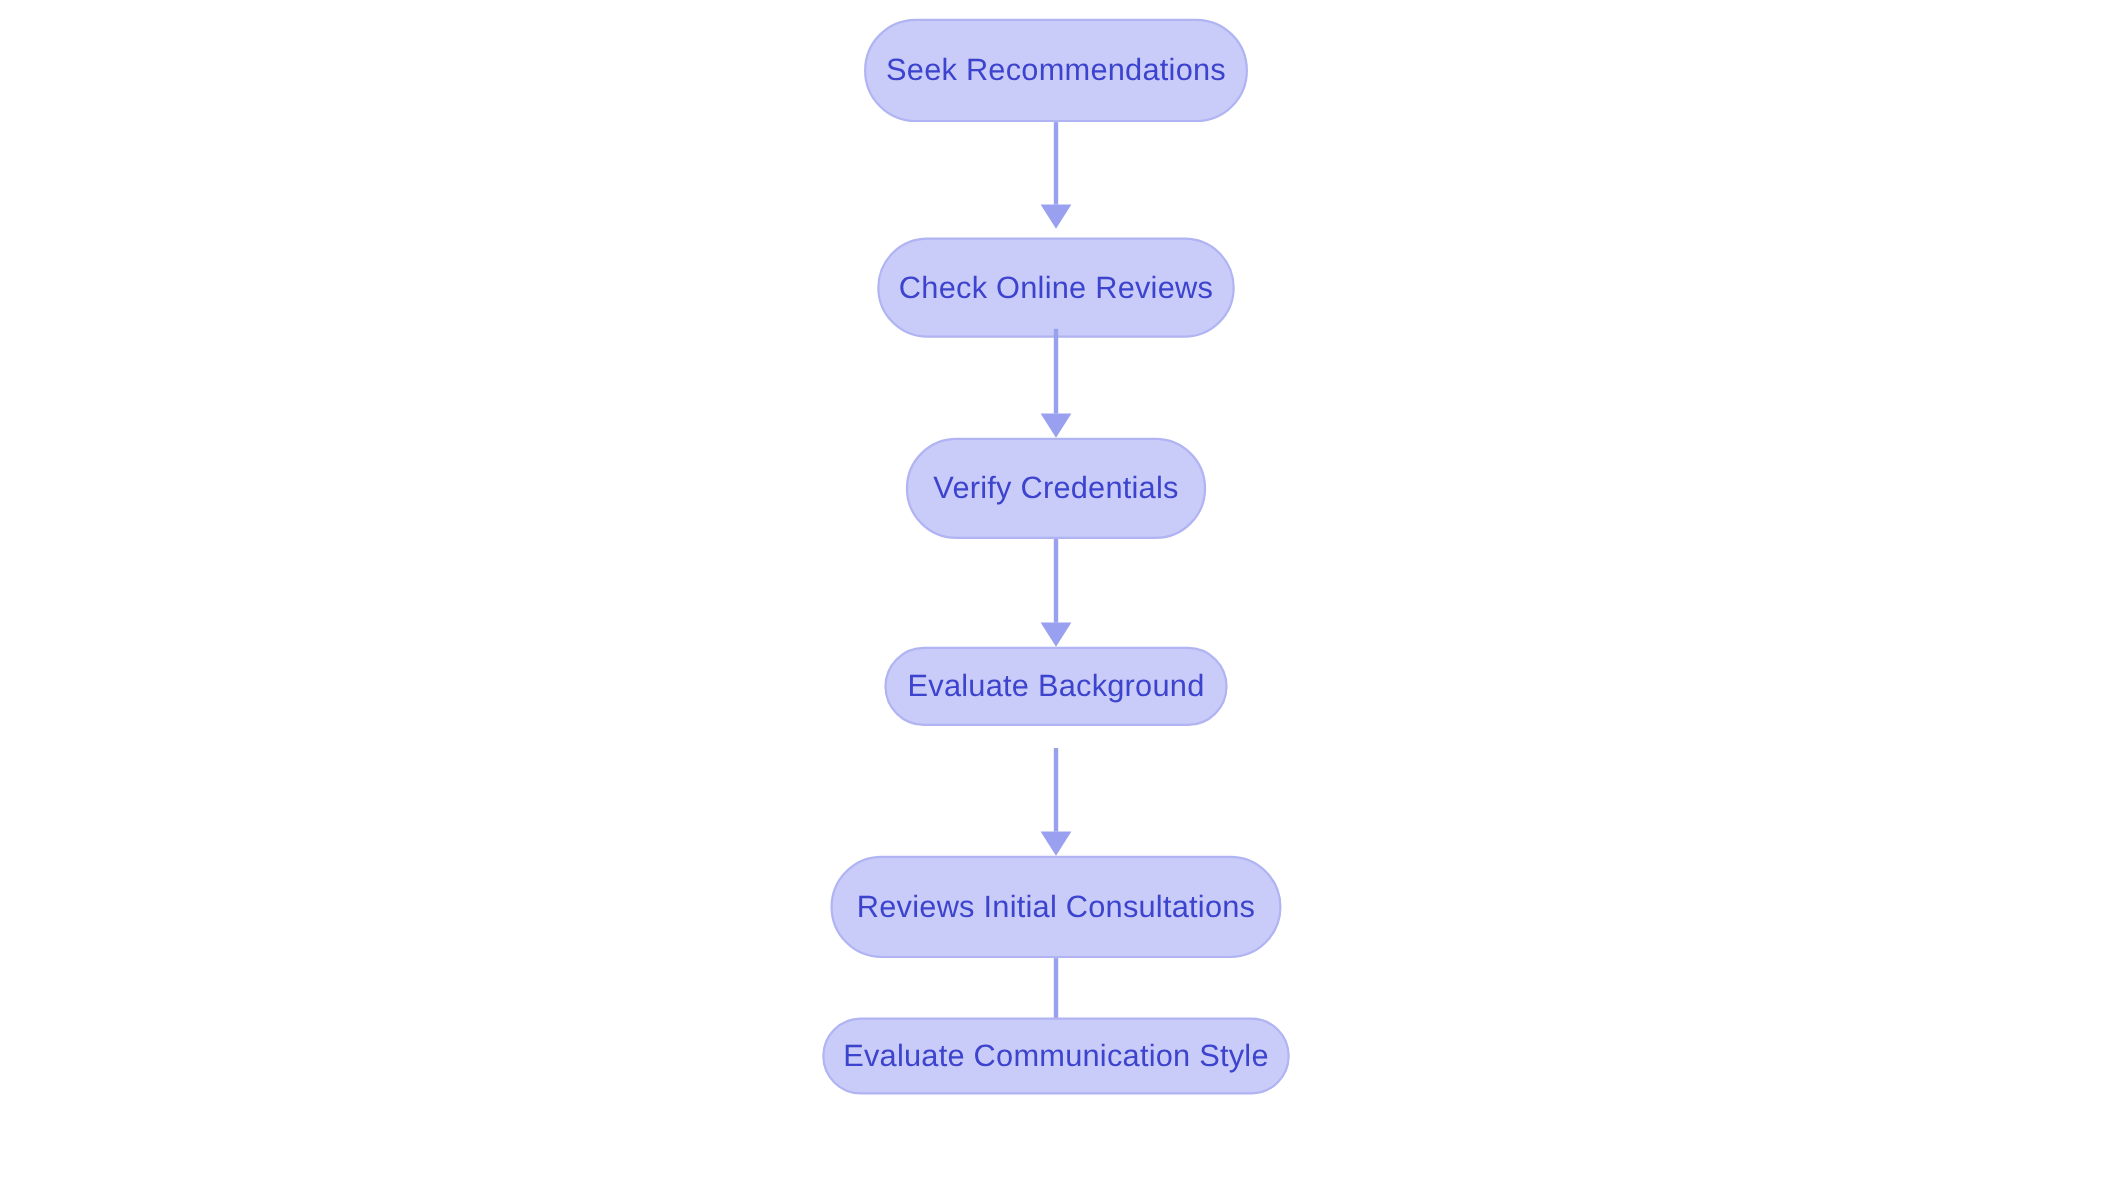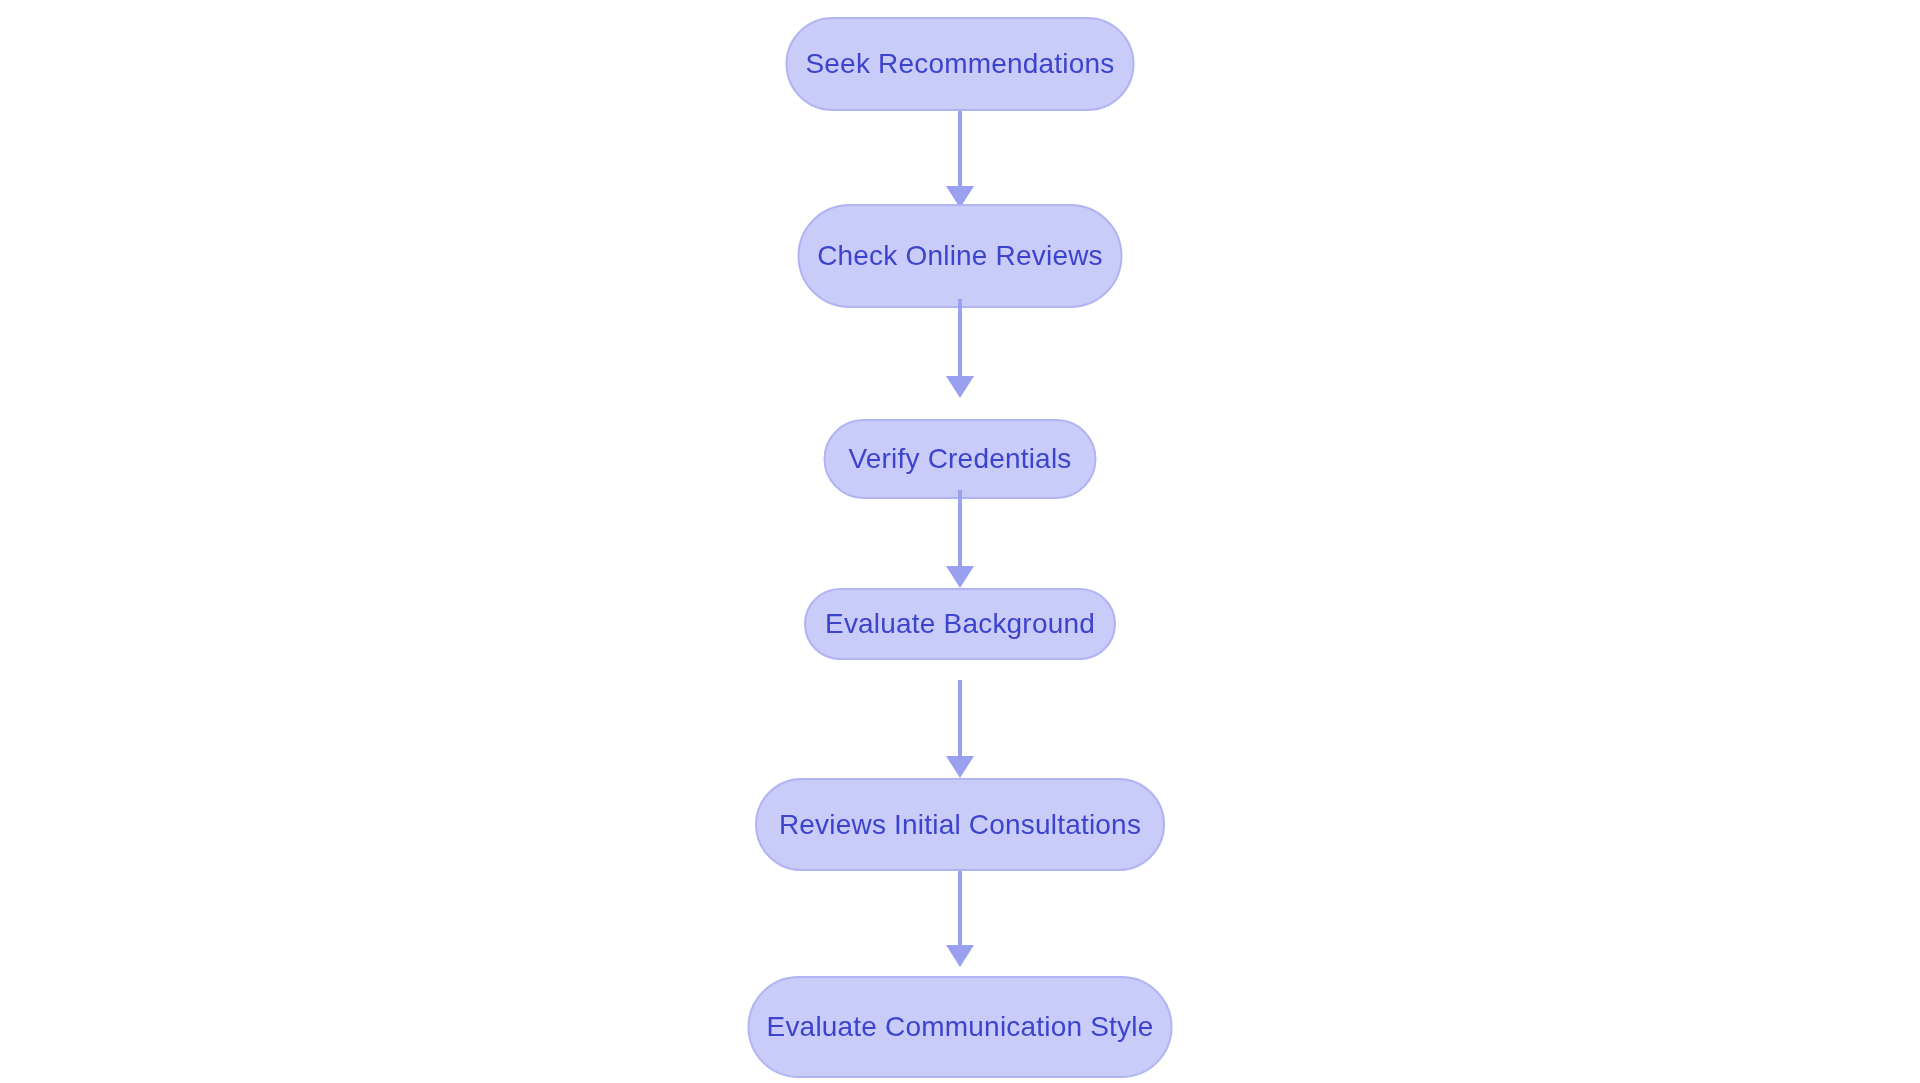--- a/index.html
+++ b/index.html
@@ -31,25 +31,25 @@
     justify-content: center;
   }
   .flow-node .node-label {
     color: var(--text-color);
     font-size: 28px;
     font-weight: 400;
     white-space: nowrap;
     letter-spacing: 0.2px;
   }
   .n1 { top: 17px;  width: 349px; height: 94px; }
-  .n2 { top: 204px; width: 325px; height: 104px; }
-  .n3 { top: 398px; width: 273px; height: 80px; margin-top: 21px; }
+  .n2 { top: 216px; width: 325px; height: 91px; }
+  .n3 { top: 398px; width: 273px; height: 92px; }
   .n4 { top: 588px; width: 312px; height: 72px; }
   .n5 { top: 778px; width: 410px; height: 93px; }
-  .n6 { top: 976px; width: 425px; height: 102px; }
+  .n6 { top: 925px; width: 425px; height: 70px; }
 
   .flow-arrow {
     position: absolute;
     left: 50%;
     transform: translateX(-50%);
     width: 28px;
     display: flex;
     flex-direction: column;
     align-items: center;
   }

